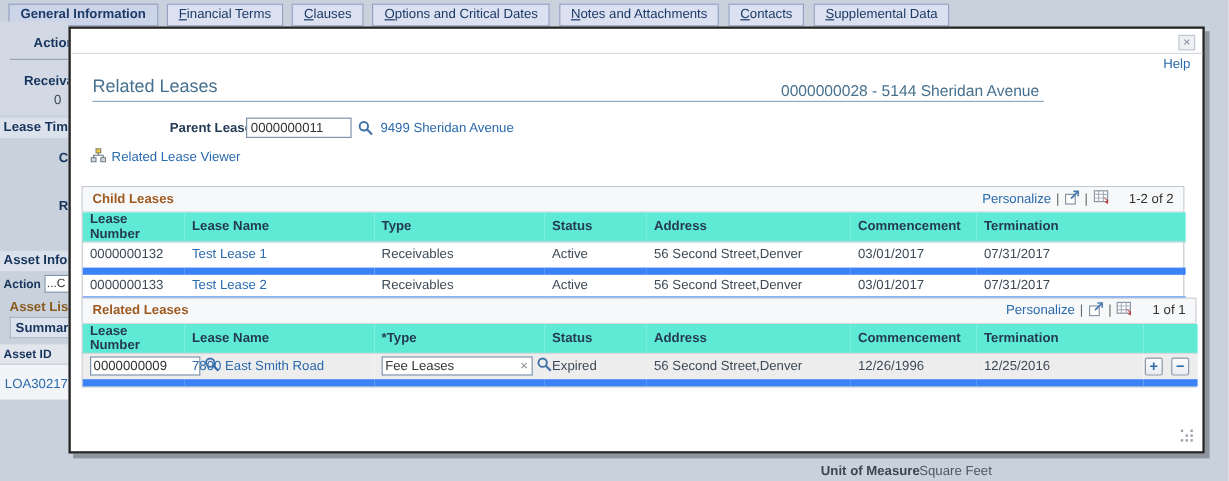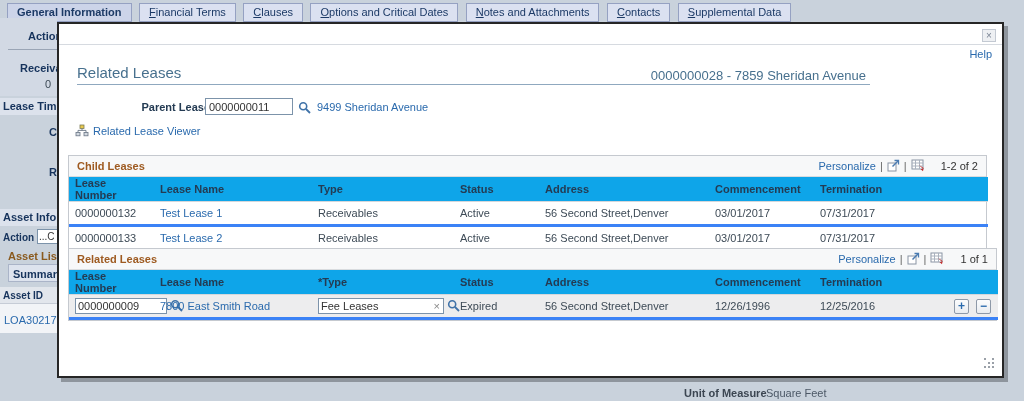--- a/index.html
+++ b/index.html
@@ -42,23 +42,23 @@
 
   
   .grid { position:absolute; background:#fff; border:1px solid #c5c9cf; }
   .grid-titlebar { height:21px; background:#f7f8f9; border-bottom:1px solid #d9dcdf;
                    display:flex; align-items:center; justify-content:space-between; padding:0 8px; }
   .grid-title { color:#9e5a20; font-weight:bold; font-size:11px; }
   .grid-controls { display:flex; align-items:center; font-size:11px; color:#333; }
   .grid-controls .sep { color:#666; margin:0 4px; }
   .grid-count { margin-left:16px; color:#333; }
   table { border-collapse:collapse; width:100%; table-layout:fixed; font-size:11px; }
-  th { background:#0ea5e9; color:#243b53; text-align:left; font-weight:bold; padding:0 6px;
+  th { background:#5eead4; color:#243b53; text-align:left; font-weight:bold; padding:0 6px;
        height:22px; border-bottom:1px solid #d4d7db; }
-  td { padding:0 6px; height:24px; border-bottom:3px solid #3b82f6; color:#3d4a56;
+  td { padding:0 6px; height:24px; border-bottom:6px solid #3b82f6; color:#3d4a56;
        white-space:nowrap; overflow:hidden; }
   .editable-row td { background:#ededee; }
   .cell-input { background:#fff; border:1px solid #7c93aa; font-size:11px; color:#333;
                 height:16px; padding:0 2px; vertical-align:middle; }
   .input-with-clear { position:relative; display:inline-block; vertical-align:middle;text-decoration:underline; }
   .input-with-clear .clear-x { position:absolute; right:4px; top:1px; font-size:11px;
                                color:#888; cursor:pointer; line-height:14px; }
   .rowbtn { display:inline-block; width:15px; height:15px; background:linear-gradient(#fbfcfd,#e9ecf0);
             border:1px solid #8e99a8; border-radius:2px; color:#2a6aad; font-weight:bold;
             font-size:12px; line-height:13px; text-align:center; cursor:pointer; }
@@ -113,21 +113,21 @@
   <span class="bottom-label" style="left:684px; top:387px;">Unit of Measure</span>
   <span class="bottom-value" style="left:766px; top:387px;">Square Feet</span>
 
   <div class="modal">
 
     <div class="modal-close">×</div>
     <div class="modal-topline"></div>
     <a class="link help-link">Help</a>
 
     <div class="modal-title">Related Leases</div>
-    <div class="modal-context">0000000028 - 7859 Sheridan Avenue</div>
+    <div class="modal-context">0000000028 - 5144 Sheridan Avenue</div>
     <div class="title-underline"></div>
 
     <span class="field-label" style="top:77px; left:10px; width:141px; text-align:right;">Parent Lease</span>
     <input class="text-input" style="position: absolute; top: 74px; left: 146px; width: 88px;" value="0000000011">
     <span class="icon-btn" style="position:absolute; top:76px; left:239px;">
       <svg width="13" height="13" viewBox="0 0 13 13">
           <circle cx="5.2" cy="5.2" r="3.5" fill="none" stroke="#3f72a8" stroke-width="1.6"></circle>
           <line x1="8" y1="8" x2="12" y2="12" stroke="#3f72a8" stroke-width="1.8"></line>
         </svg>
     </span>

